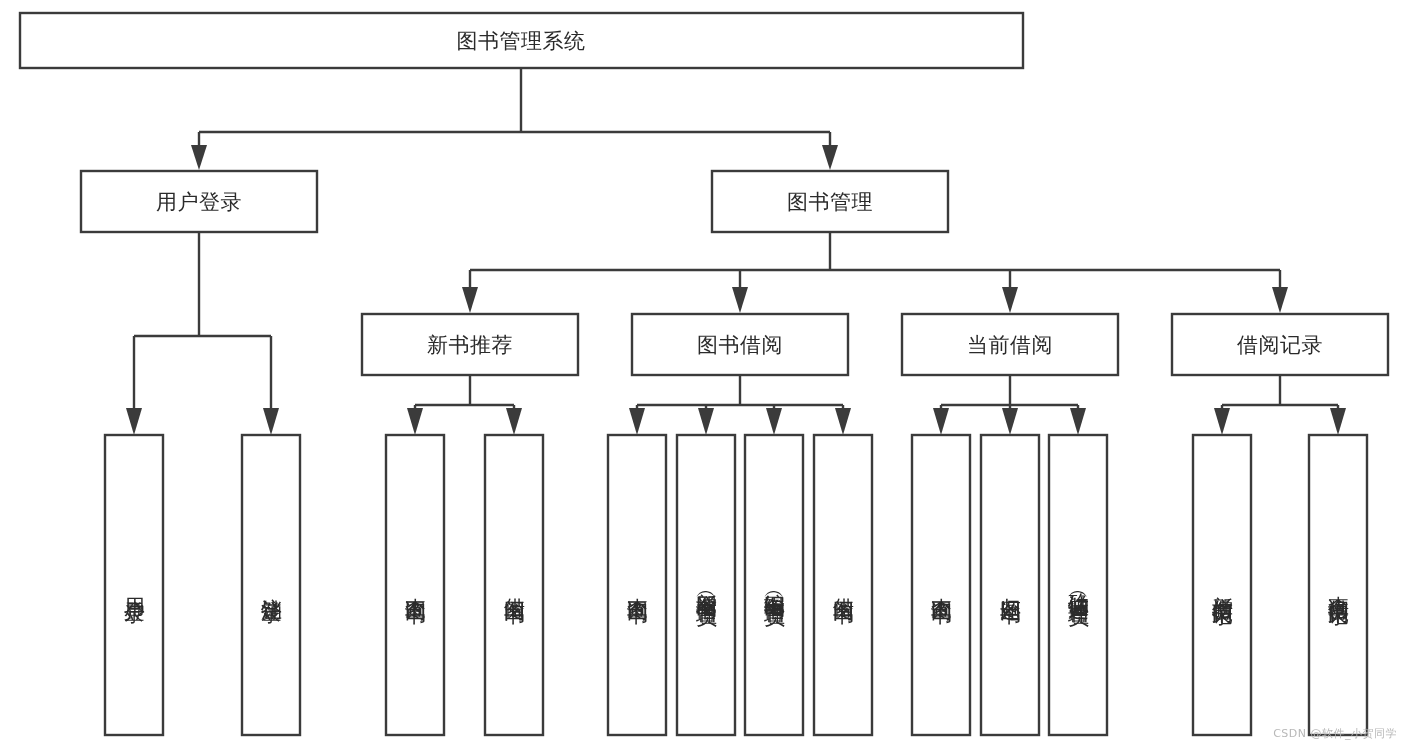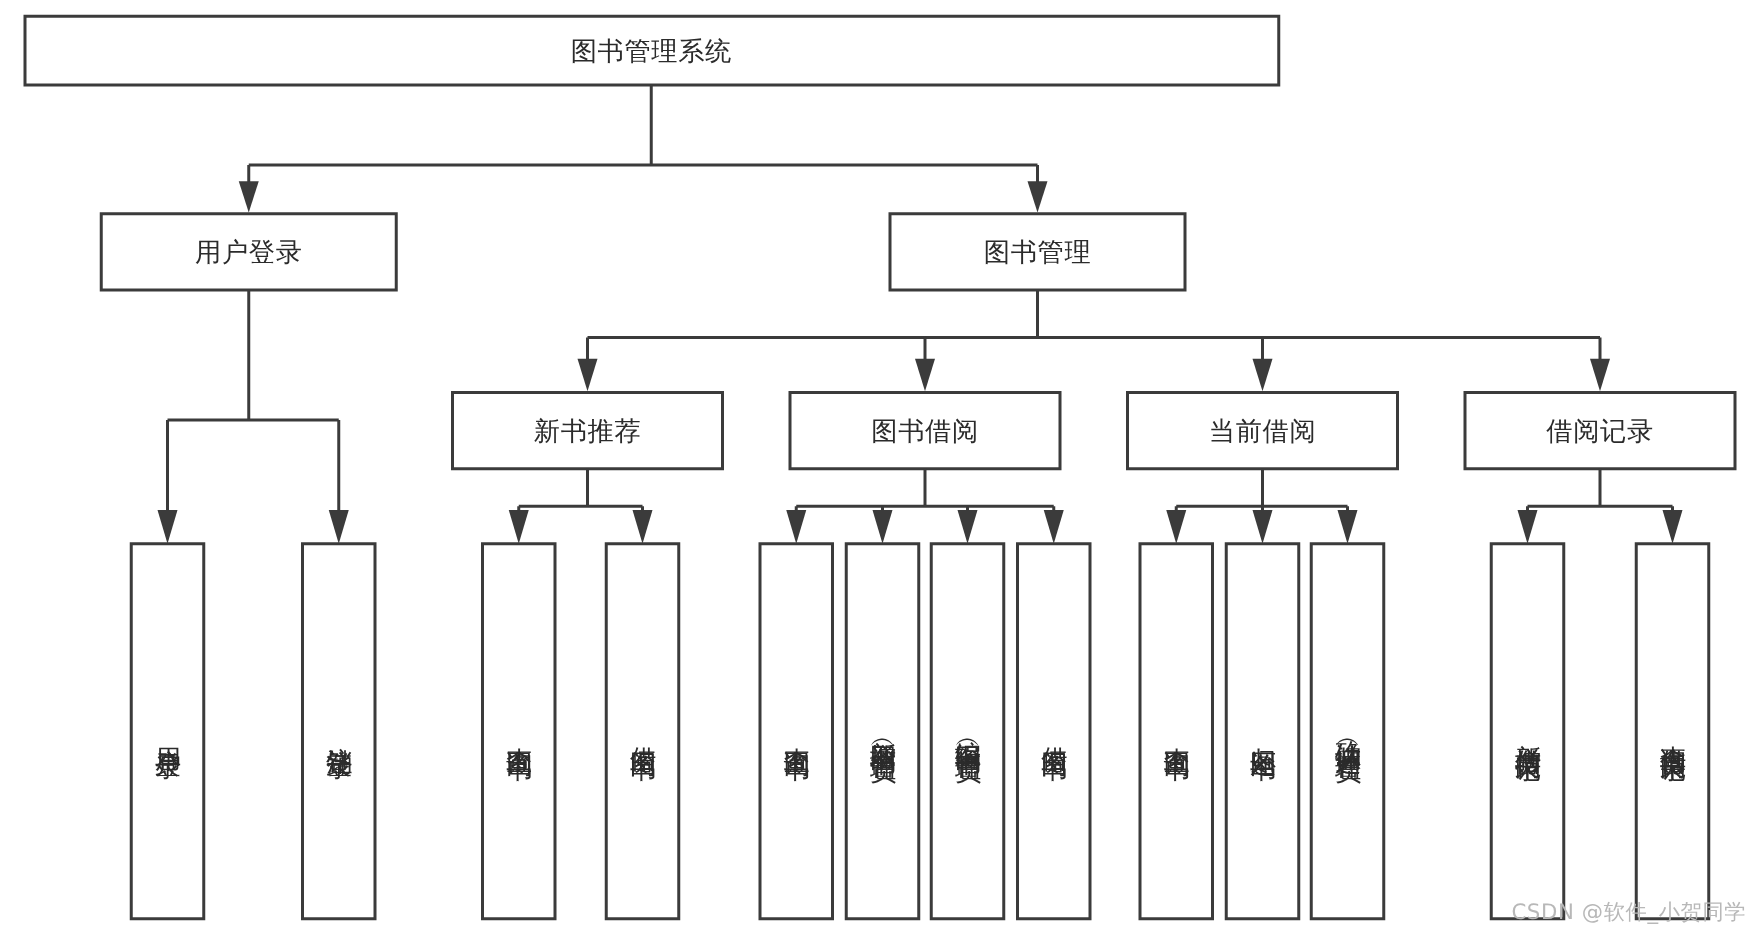--- a/index.html
+++ b/index.html
@@ -66,21 +66,21 @@
     justify-content: center;
     text-align: center;
     white-space: nowrap;
     user-select: none;
   }
   #watermark {
     position: absolute;
     right: 8px;
     bottom: 6px;
     font-family: "DejaVu Sans", "Liberation Sans", sans-serif;
-    font-size: 17px;
+    font-size: 11px;
     color: #b8b8b8;
     letter-spacing: 0.5px;
     white-space: nowrap;
   }
 </style>
 </head>
 <body>
 
 <div id="diagram-root">
 

